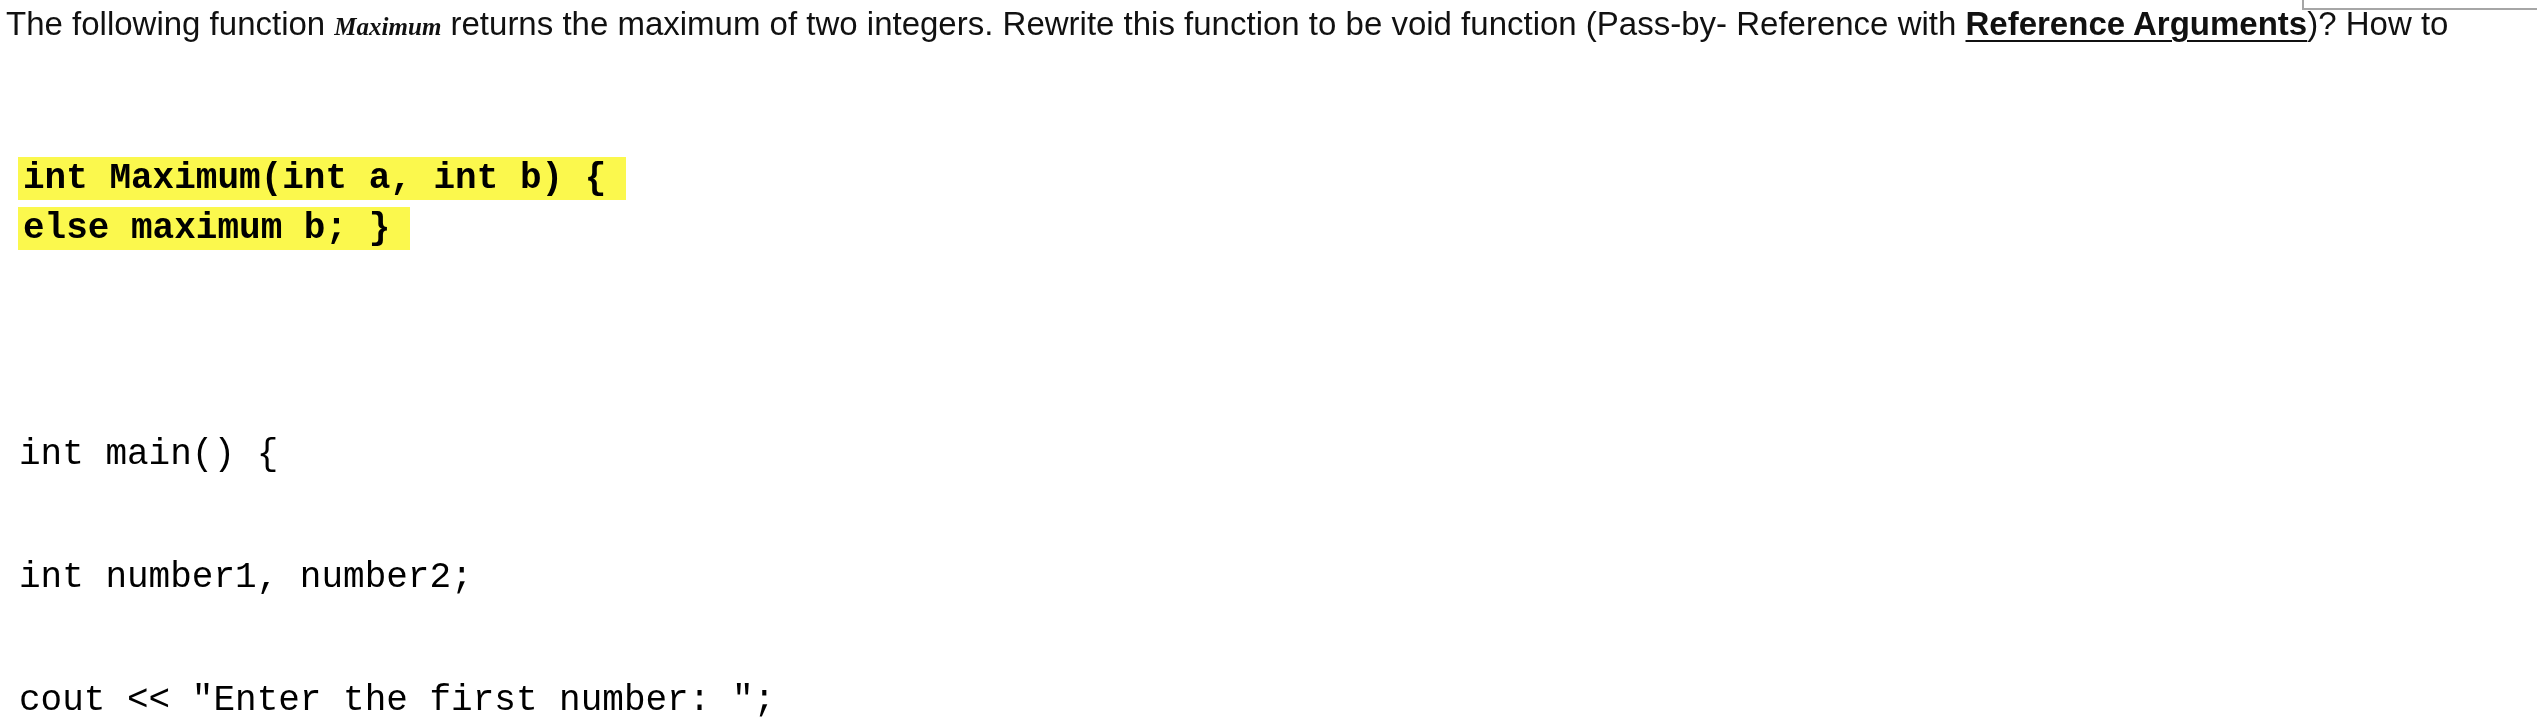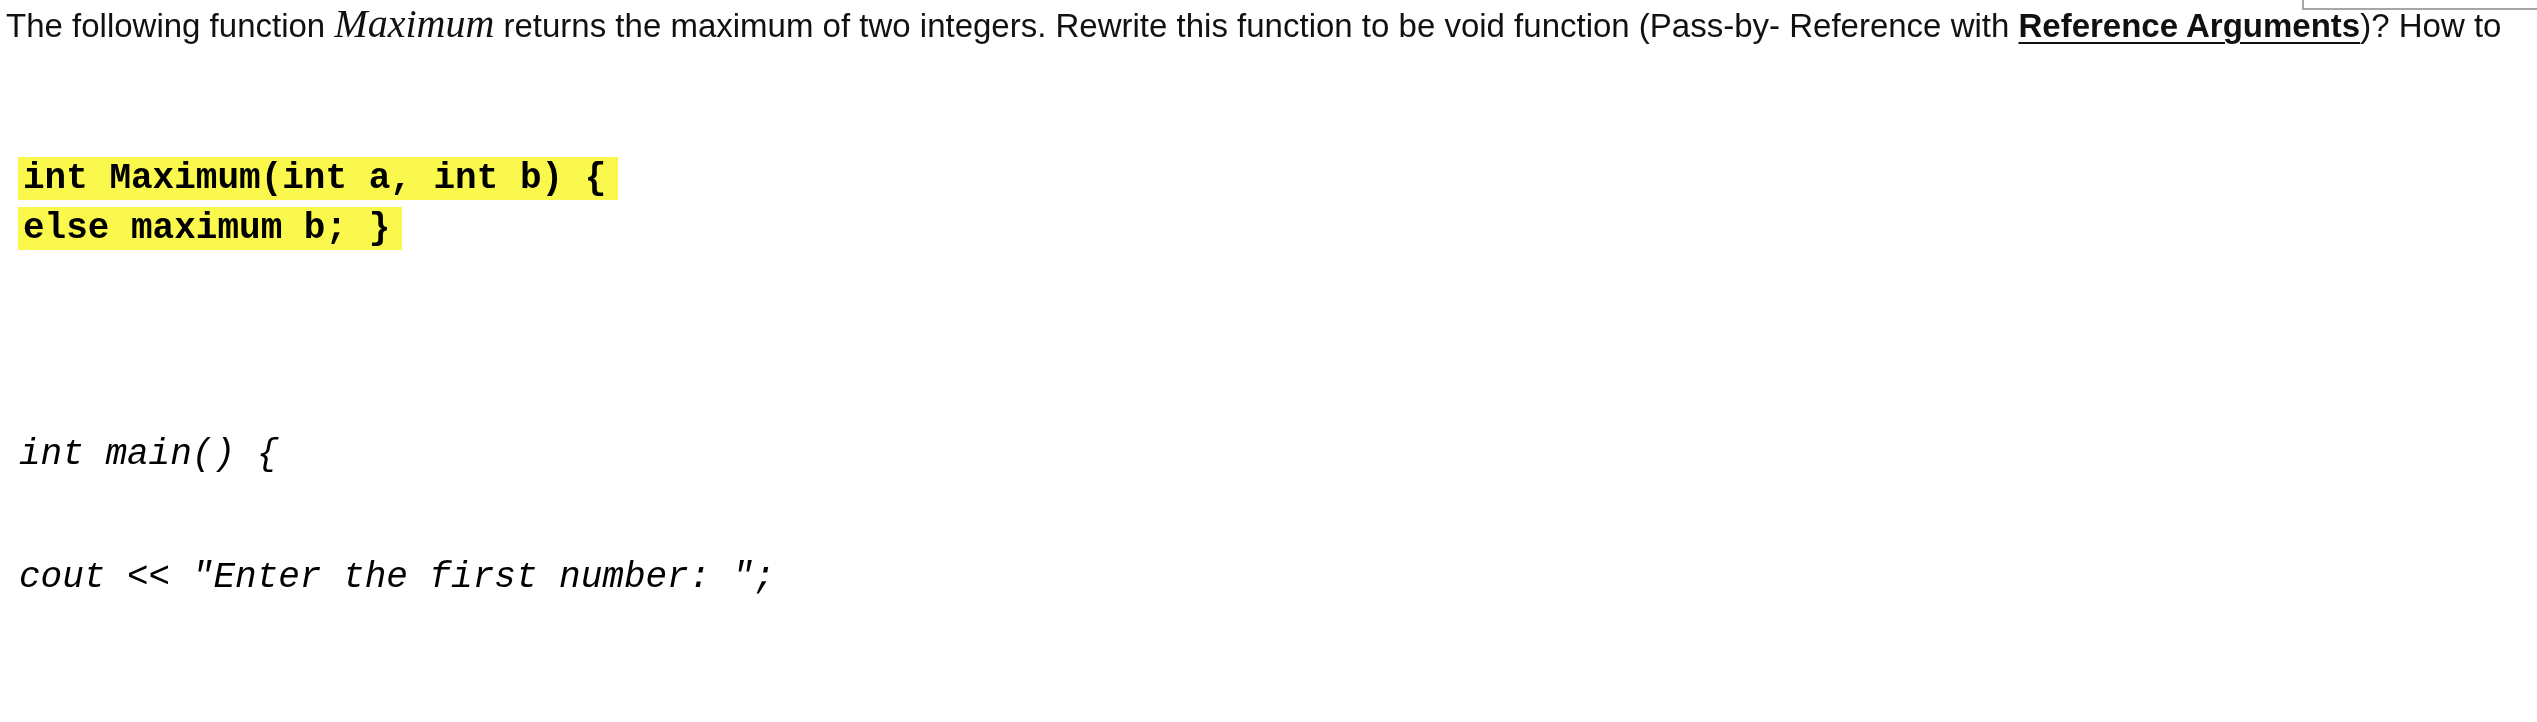--- a/index.html
+++ b/index.html
@@ -23,23 +23,23 @@
     top: 1px;
     font-size: 33px;
     line-height: 45px;
     color: #111111;
   }
   .q-line {
     white-space: pre;
   }
   .fn-name {
     font-family: "Liberation Serif", serif;
-    font-weight: normal;
+    font-weight: bold;
     font-style: italic;
-    font-size: 40px;
+    font-size: 25px;
   }
   .underlined {
     text-decoration: underline;
     text-decoration-thickness: 2px;
     text-underline-offset: 5px;
     font-weight: bold;
   }
 
   
   .hl-block {
@@ -52,39 +52,38 @@
     margin-bottom: 7px;
     white-space: pre;
   }
   .hl-line > span {
     display: inline-block;
     background: var(--hl, #fbf84d);
     font-family: "Liberation Mono", monospace;
     font-weight: bold;
     font-size: 36px;
     line-height: 43px;
-    padding: 0 12px 0 5px;
+    padding: 0 20px 0 5px;
     white-space: pre;
   }
 
   
   .code-block {
     position: absolute;
     left: 19px;
     top: 352px;
     font-family: "Liberation Mono", monospace;
     font-size: 36px;
     line-height: 41px;
     white-space: pre;
     color: #000000;
   }
   .code-line {
     height: 41px;
     white-space: pre;
-    font-style: italic;
   }
 
   
   .corner-box {
     position: absolute;
     left: 2302px;
     top: -22px;
     width: 320px;
     height: 28px;
     background: #ffffff;
@@ -98,20 +97,21 @@
   <div class="q-line"><span>The following function </span><span class="fn-name">Maximum</span><span> returns the maximum of two integers. Rewrite this function to be void function (Pass-by- Reference with </span><span class="underlined">Reference Arguments</span><span>)? How to</span></div>
 </div>
 
 <div class="hl-block">
   <div class="hl-line"><span>int Maximum(int a, int b) {</span></div>
   <div class="hl-line"><span>else maximum b; }</span></div>
 </div>
 
 <div class="code-block">
   <div class="code-line">int main() {</div>
+  <div class="code-line">int number1, number2;</div>
   <div class="code-line">cout &lt;&lt; "Enter the first number: ";</div>
   
   
   
   
   
   
 </div>
 
 <div class="corner-box"></div>

